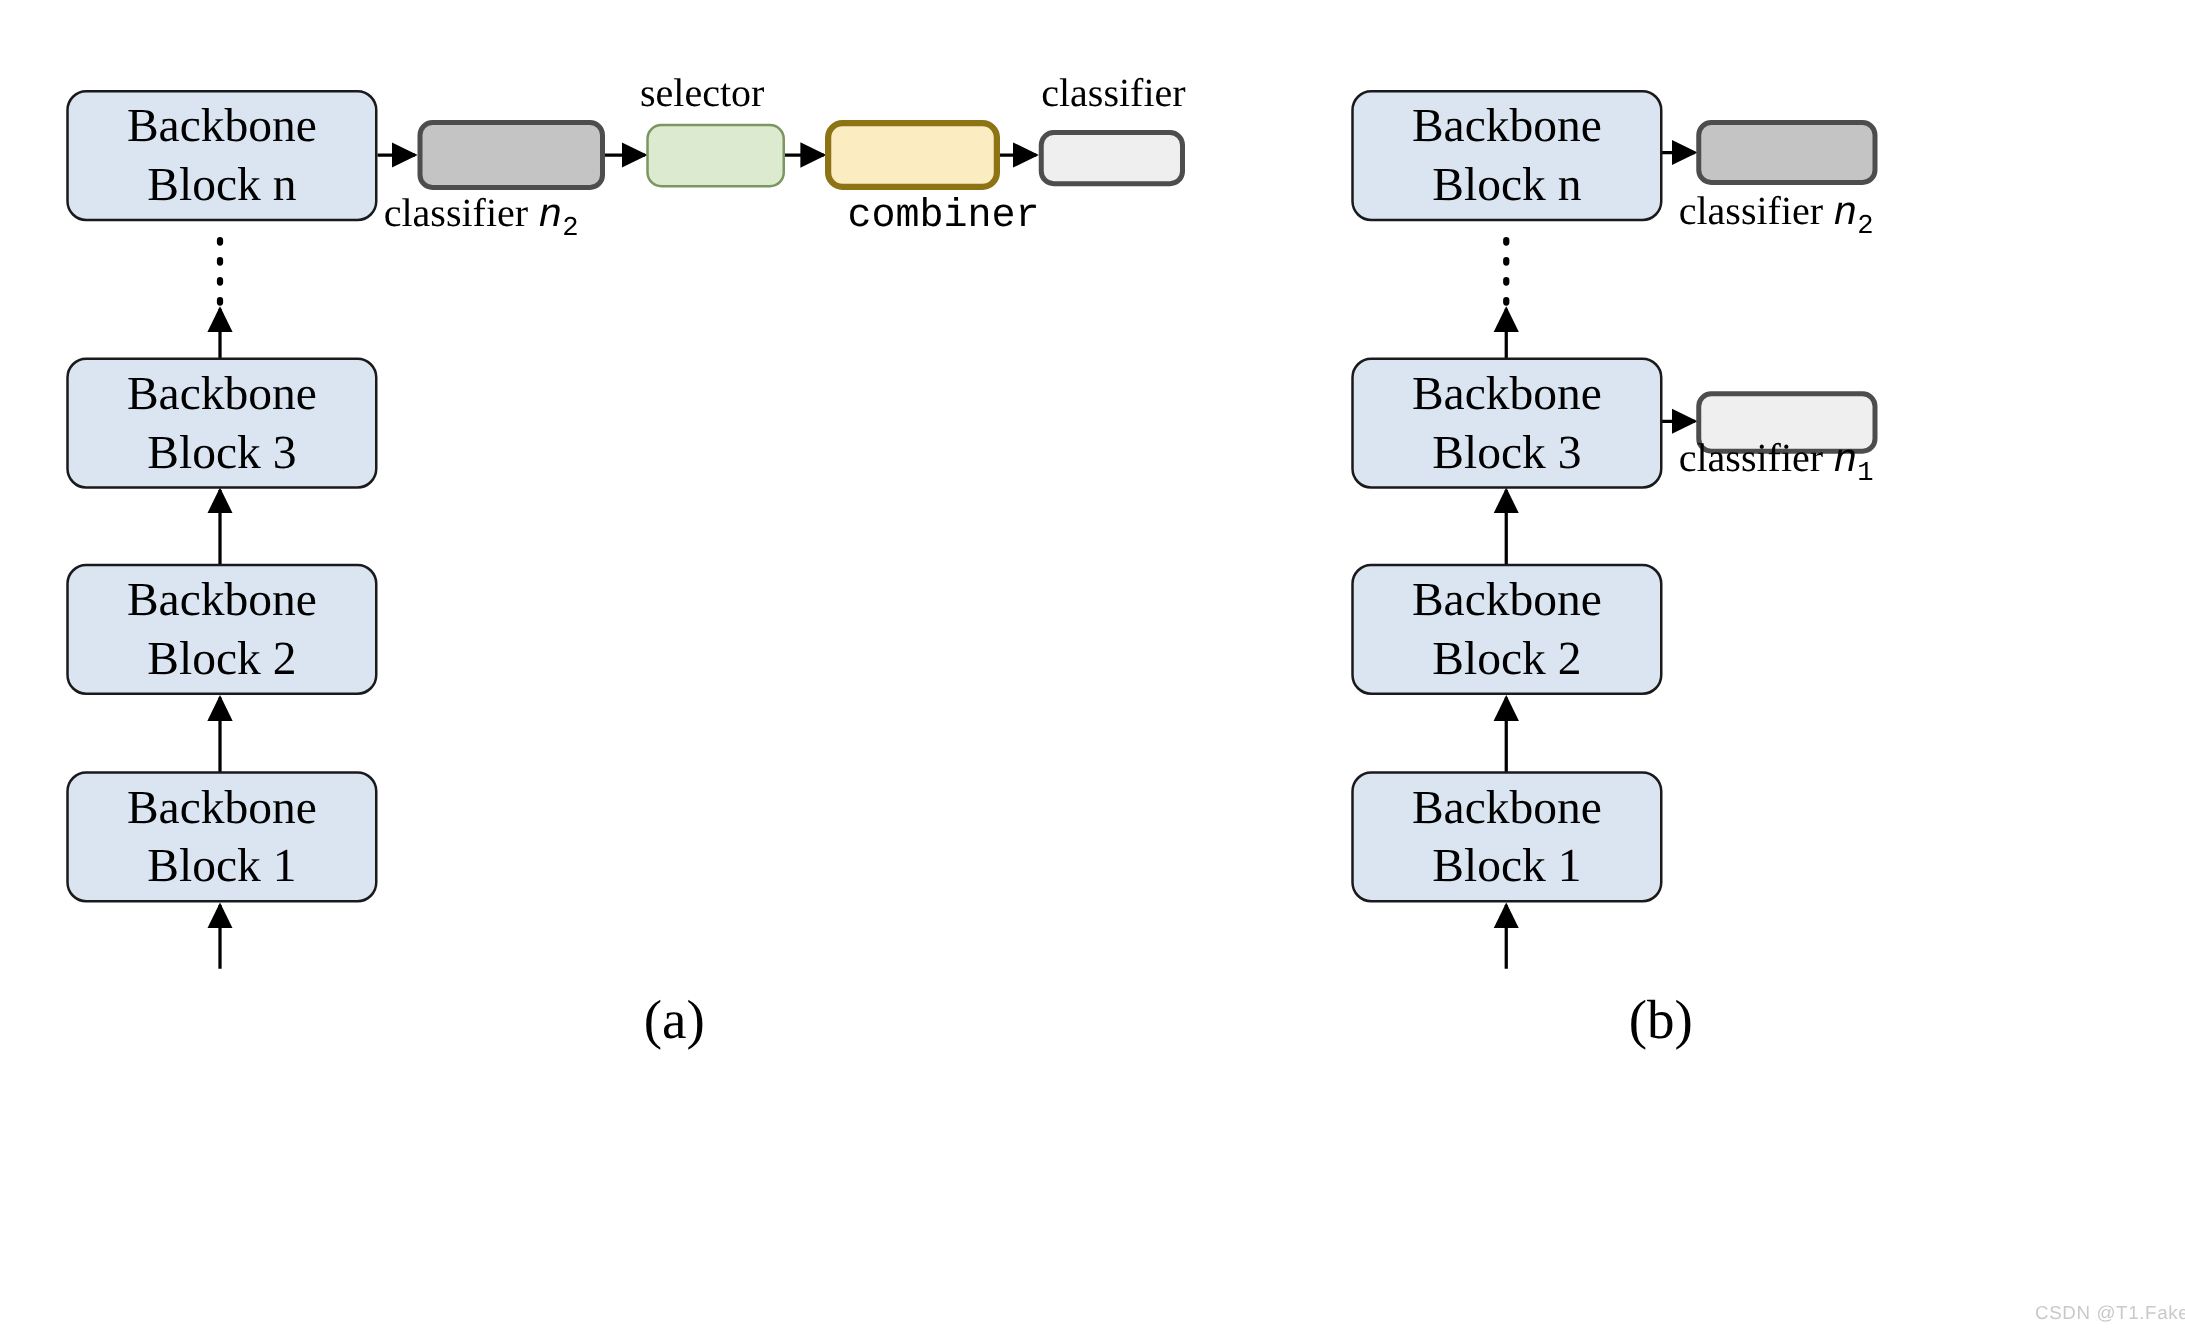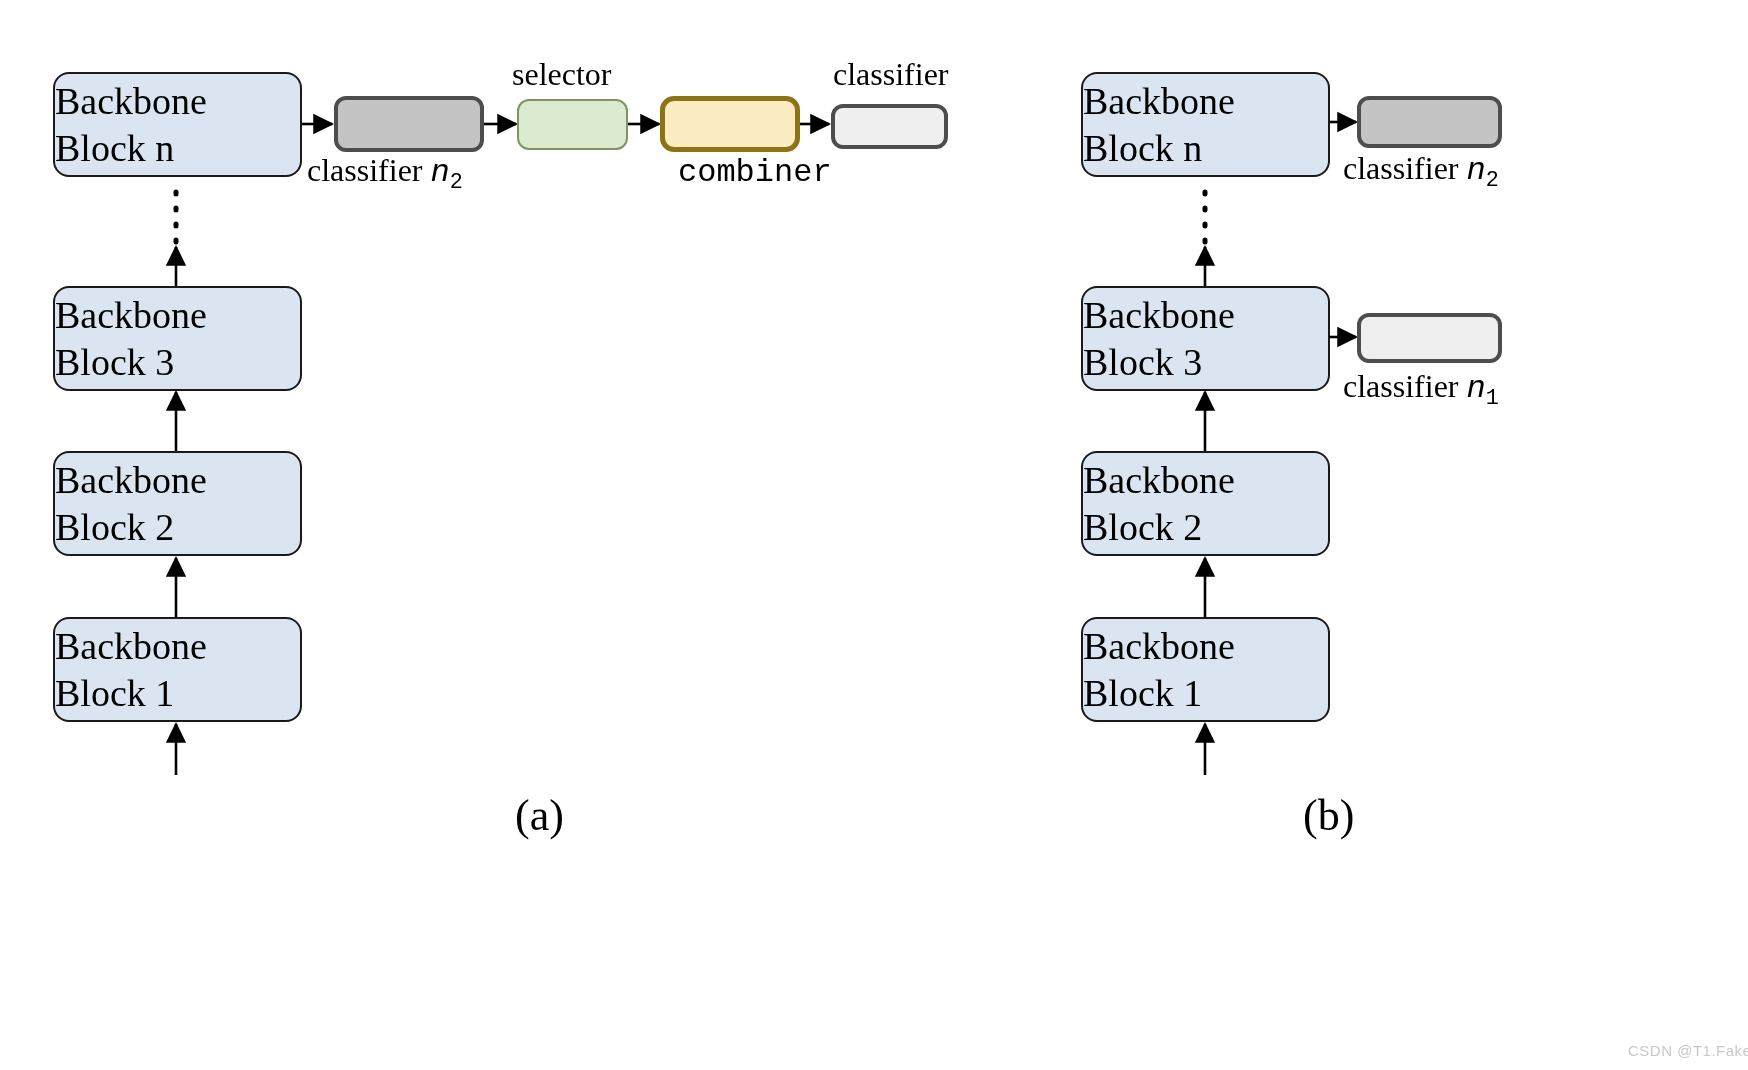--- a/index.html
+++ b/index.html
@@ -20,20 +20,21 @@
     position: absolute;
     inset: 0;
   }
 
   
   .block {
     position: absolute;
     box-sizing: border-box;
     display: flex;
     flex-direction: column;
+    align-items: center;
     justify-content: center;
     line-height: 1.22;
     white-space: nowrap;
   }
 
   .backbone {
     background: #dbe5f1;
     border: 2px solid #1a1a1a;
     border-radius: 16px;
     font-size: 38px;
@@ -199,21 +200,21 @@
     <span class="ln">Backbone</span>
     <span class="ln">Block 1</span>
   </div>
 
   <div class="block box-gray" style="left:1357px; top:96px; width:145px; height:52px;"></div>
 
   <div class="block box-lightgray" style="left:1357px; top:313px; width:145px; height:50px;"></div>
 
   <div class="label" style="left:1343px; top:150px;"><span>classifier</span>&nbsp;<span class="sub"><span>n</span><sub>2</sub></span></div>
 
-  <div class="label" style="left:1343px; top:368px;"><span>classifier</span>&nbsp;<span class="sub"><span>n</span><sub>1</sub></span></div>
+  <div class="label" style="left:1343px; top:348px;"><span>classifier</span>&nbsp;<span class="sub"><span>n</span><sub>1</sub></span></div>
 
   <div class="panel-tag" style="left:515px; top:790px;">(a)</div>
   <div class="panel-tag" style="left:1303px; top:790px;">(b)</div>
 
 
   <div class="watermark" style="left:1628px; top:1042px;">CSDN @T1.Faker</div>
 
 </div>
 
 </body></html>

